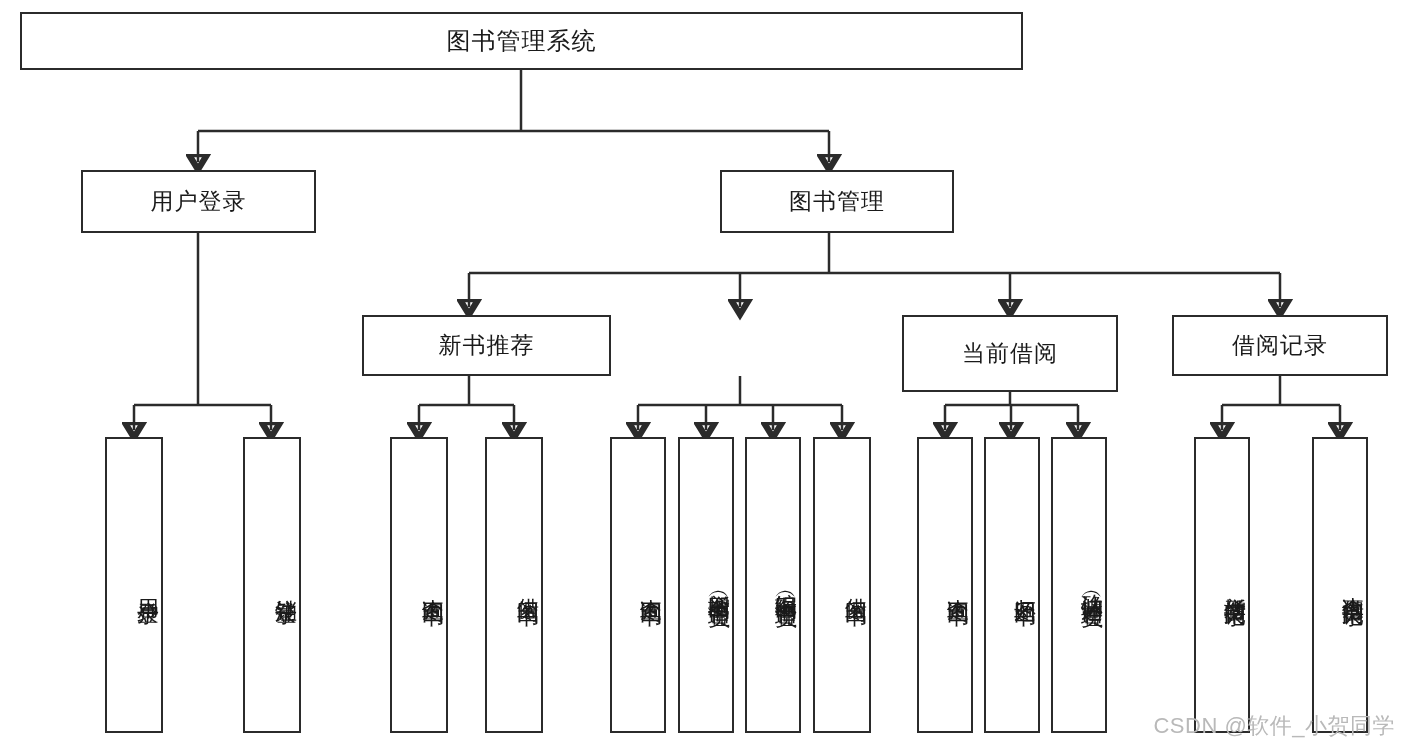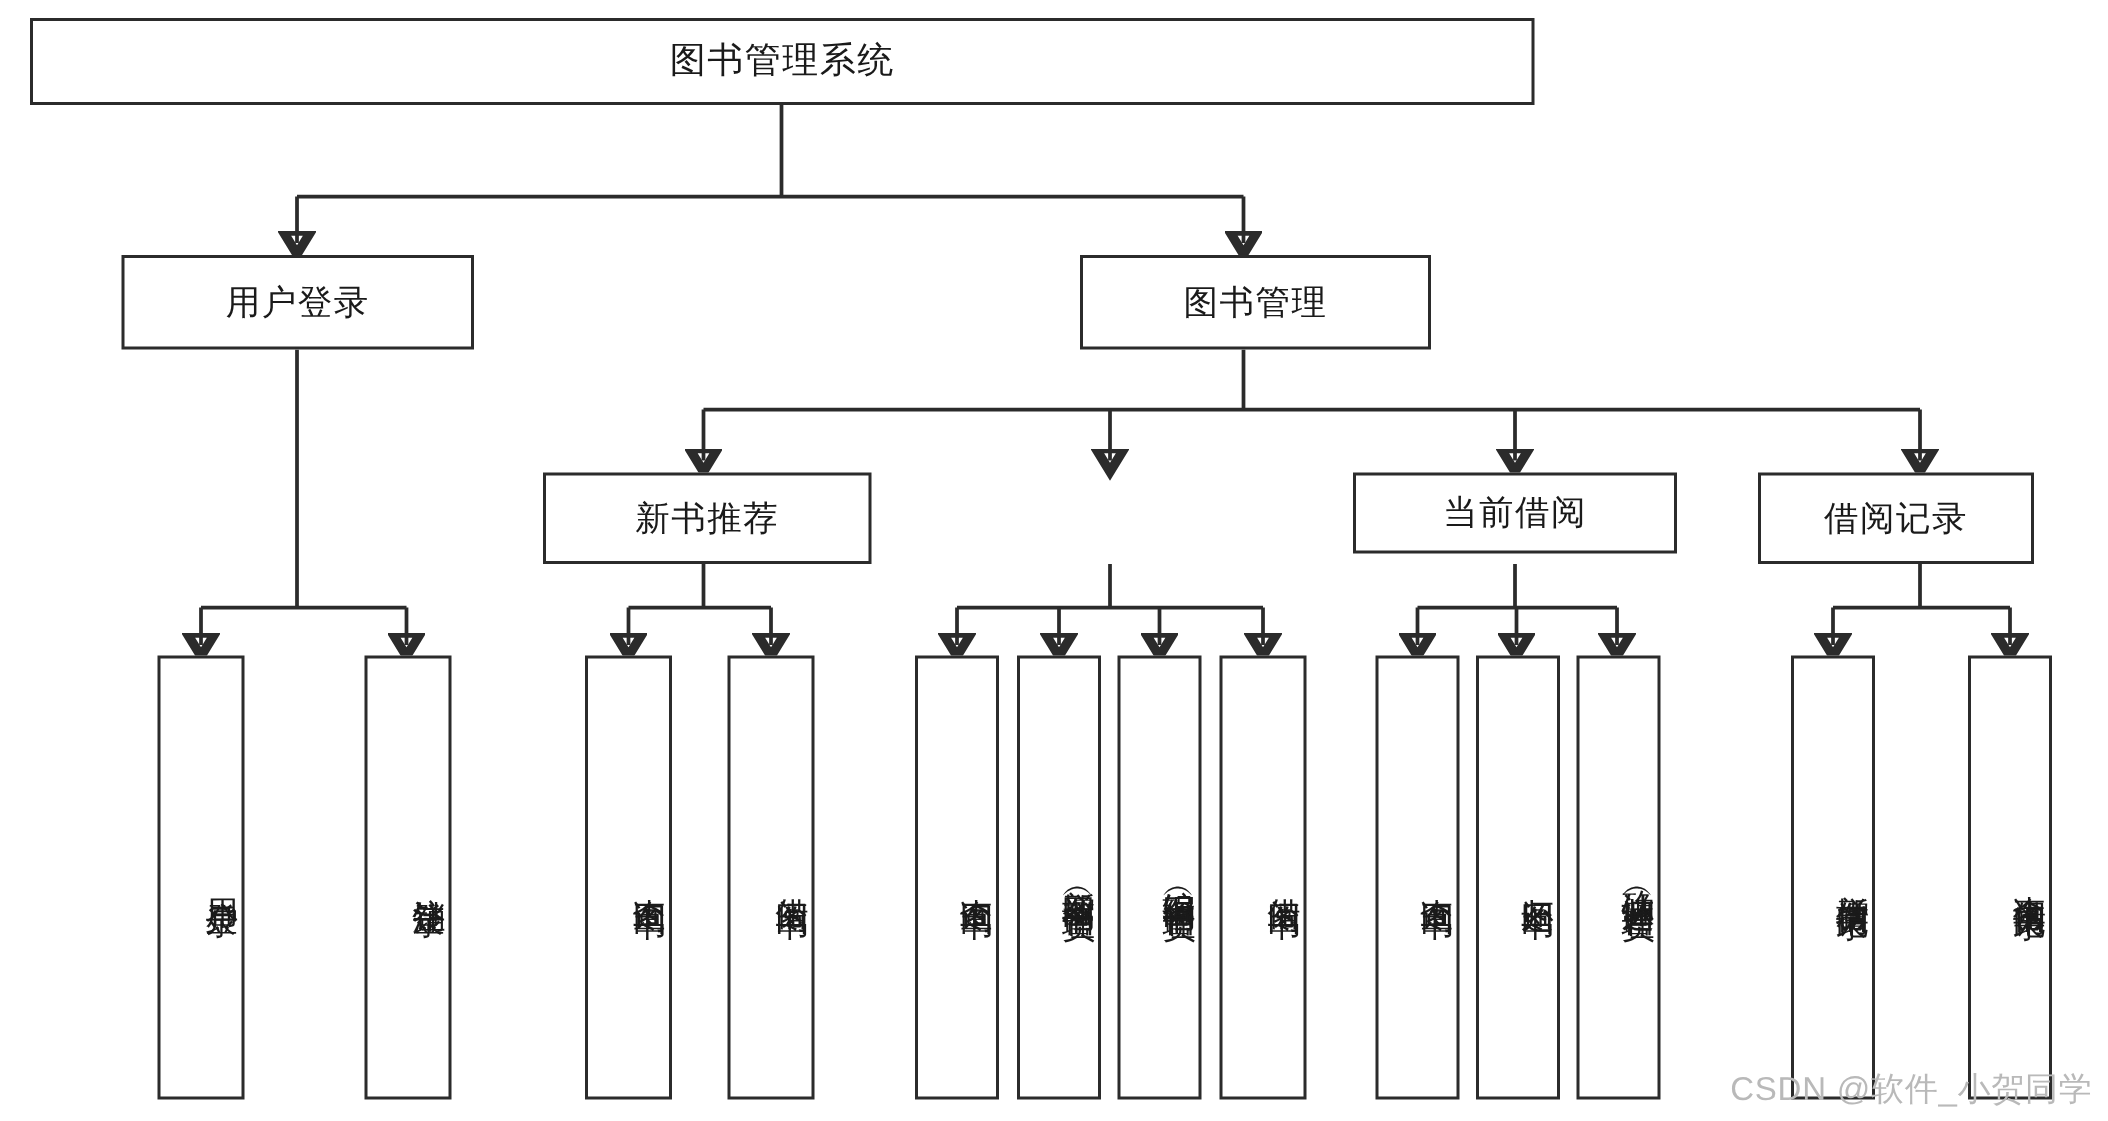--- a/index.html
+++ b/index.html
@@ -107,23 +107,23 @@
     <path d="M1222,405 L1340,405"></path>
     <path d="M1222,405 L1222,430" marker-end="url(#arw)"></path>
     <path d="M1340,405 L1340,430" marker-end="url(#arw)"></path>
   </svg>
 
   <div class="node h root" style="left:20px;top:12px;width:1003px;height:58px;">图书管理系统</div>
 
   <div class="node h" style="left:81px;top:170px;width:235px;height:63px;">用户登录</div>
   <div class="node h" style="left:720px;top:170px;width:234px;height:63px;">图书管理</div>
 
-  <div class="node h" style="left:362px;top:315px;width:219px;height:61px;">新书推荐</div>
-  <div class="node h" style="left:902px;top:315px;width:216px;height:54px;">当前借阅</div>
-  <div class="node h" style="left:1172px;top:315px;width:184px;height:61px;">借阅记录</div>
+  <div class="node h" style="left:362px;top:315px;width:249px;height:61px;">新书推荐</div>
+  <div class="node h" style="left:902px;top:315px;width:216px;height:77px;">当前借阅</div>
+  <div class="node h" style="left:1172px;top:315px;width:216px;height:61px;">借阅记录</div>
 
   <div class="node v" style="left:105px;top:437px;width:58px;height:296px;">用户登录</div>
   <div class="node v" style="left:243px;top:437px;width:58px;height:296px;">注销登录</div>
 
   <div class="node v" style="left:390px;top:437px;width:58px;height:296px;">查询图书</div>
   <div class="node v" style="left:485px;top:437px;width:58px;height:296px;">借阅图书</div>
 
   <div class="node v" style="left:610px;top:437px;width:56px;height:296px;">查询图书</div>
   <div class="node v" style="left:678px;top:437px;width:56px;height:296px;">新增图书（管理员）</div>
   <div class="node v" style="left:745px;top:437px;width:56px;height:296px;">编辑图书（管理员）</div>

